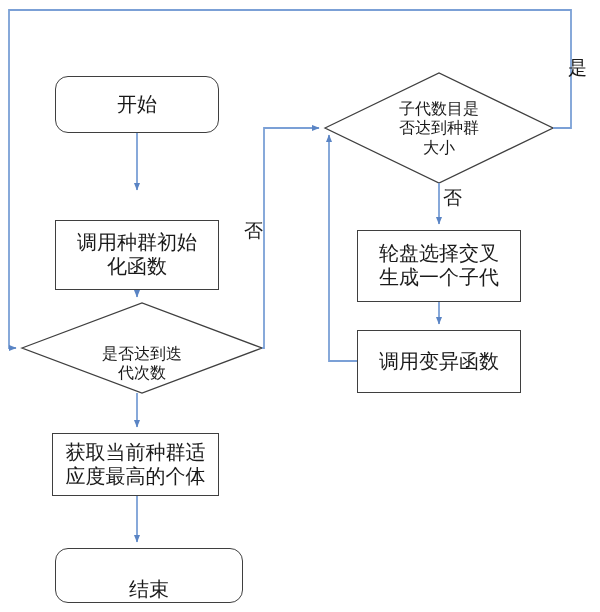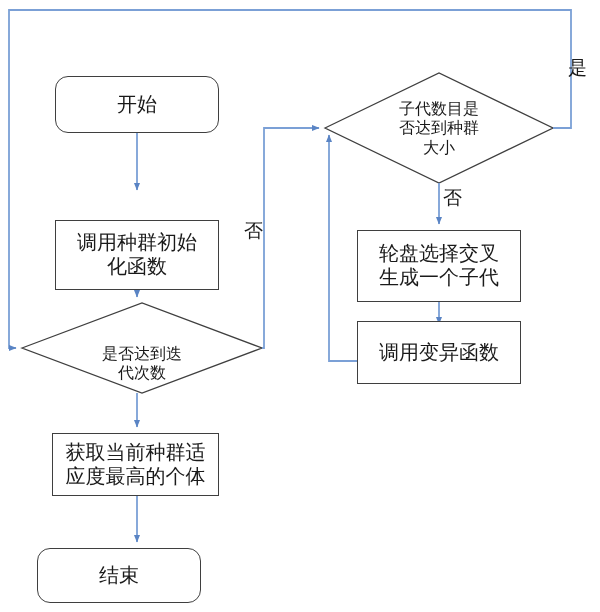--- a/index.html
+++ b/index.html
@@ -118,36 +118,36 @@
   <div class="node-decision" style="left:52px; top:332px; width:180px; height:62px;">
     <span class="node-text">是否达到迭
 代次数</span>
   </div>
 
   <div class="node node-process" style="left:52px; top:433px; width:167px; height:63px;text-align:right;">
     <span class="node-text">获取当前种群适
 应度最高的个体</span>
   </div>
 
-  <div class="node node-terminator" style="left:37px; top:548px; width:164px; height:55px;">
+  <div class="node node-terminator" style="left:55px; top:548px; width:188px; height:55px;align-items:flex-end;">
     <span class="node-text">结束</span>
   </div>
 
   <div class="node-decision" style="left:369px; top:88px; width:140px; height:80px;">
     <span class="node-text">子代数目是
 否达到种群
 大小</span>
   </div>
 
   <div class="node node-process" style="left:357px; top:230px; width:164px; height:72px;">
     <span class="node-text">轮盘选择交叉
 生成一个子代</span>
   </div>
 
-  <div class="node node-process" style="left:357px; top:321px; width:164px; height:63px;">
+  <div class="node node-process" style="left:357px; top:330px; width:164px; height:63px;">
     <span class="node-text">调用变异函数</span>
   </div>
 
   <div class="edge-label" style="left:244px; top:221px;">
     <span>否</span>
   </div>
 
   <div class="edge-label" style="left:568px; top:58px;">
     <span>是</span>
   </div>

